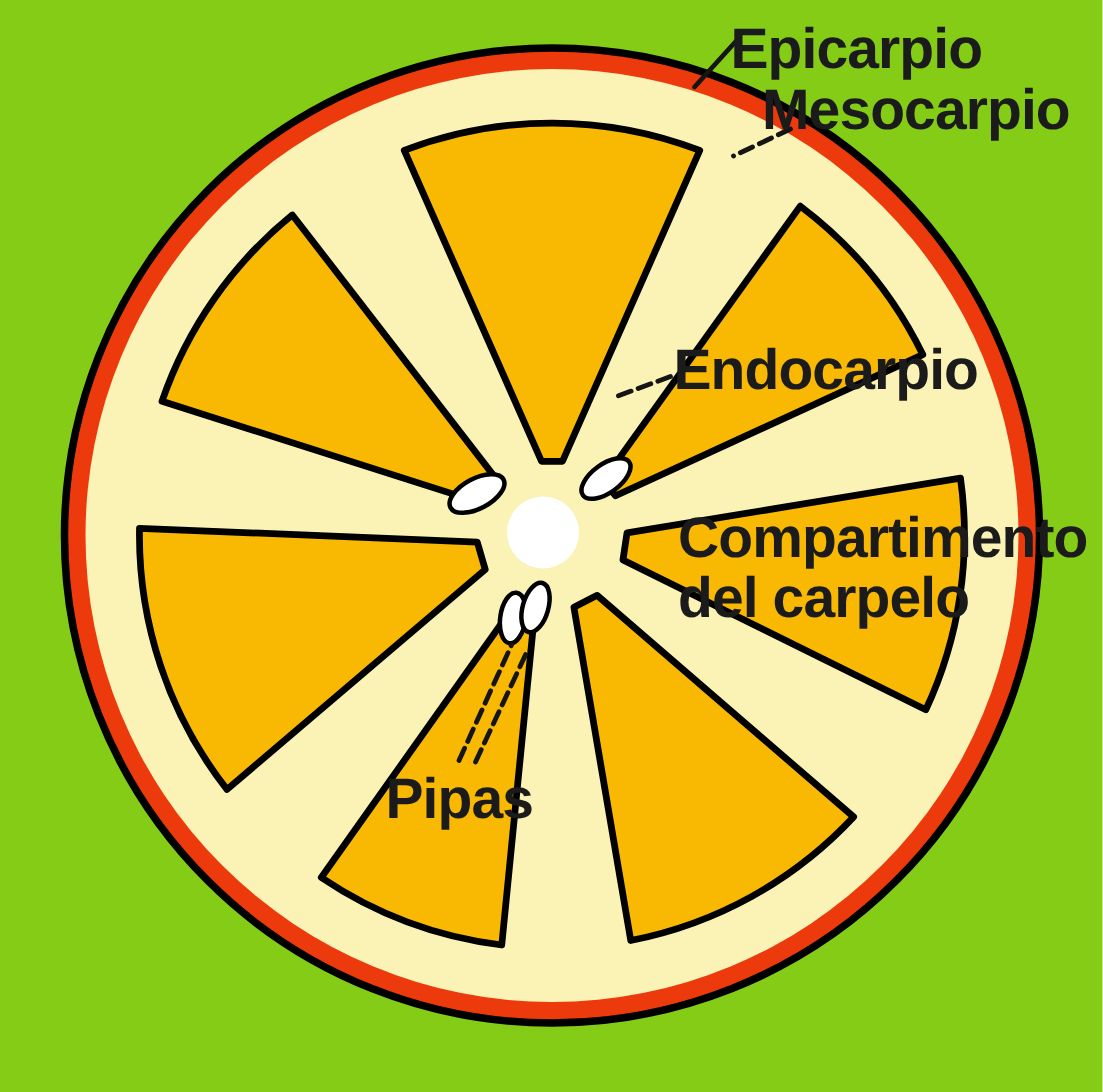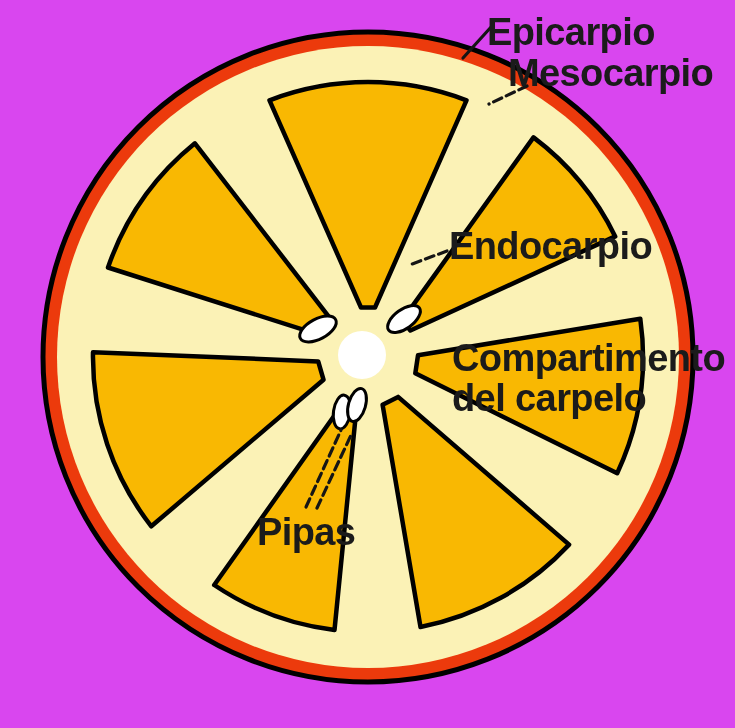--- a/index.html
+++ b/index.html
@@ -4,21 +4,21 @@
 <style>
   html, body {
     margin: 0;
     padding: 0;
     background: #ffffff;
   }
   .stage {
     position: relative;
     width: 735px;
     height: 728px;
-    background: #d946ef;
+    background: #84cc16;
     overflow: hidden;
     font-family: "Liberation Sans", "DejaVu Sans", sans-serif;
   }
   svg { display: block; }
   .wedge {
     stroke: #000000;
     stroke-width: 4.5;
     stroke-linejoin: round;
     stroke-linecap: round;
   }

